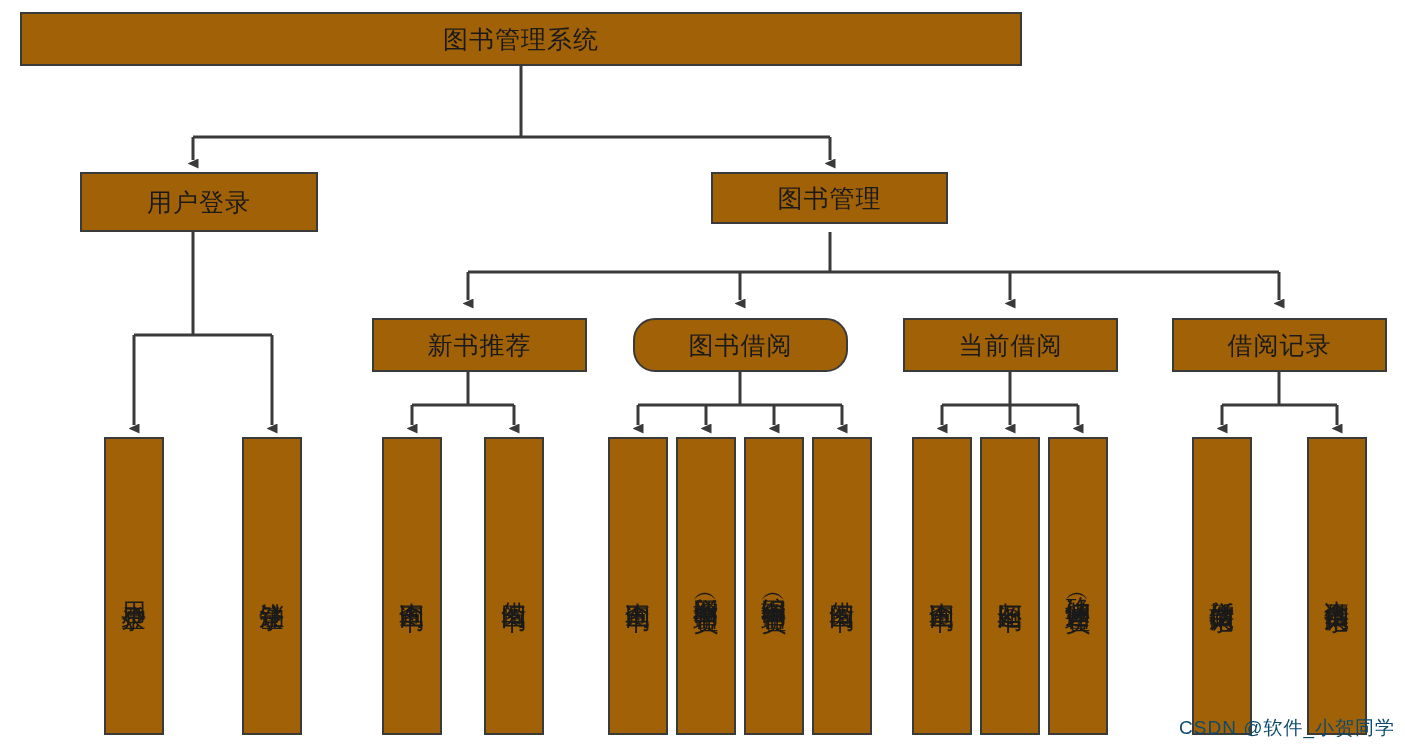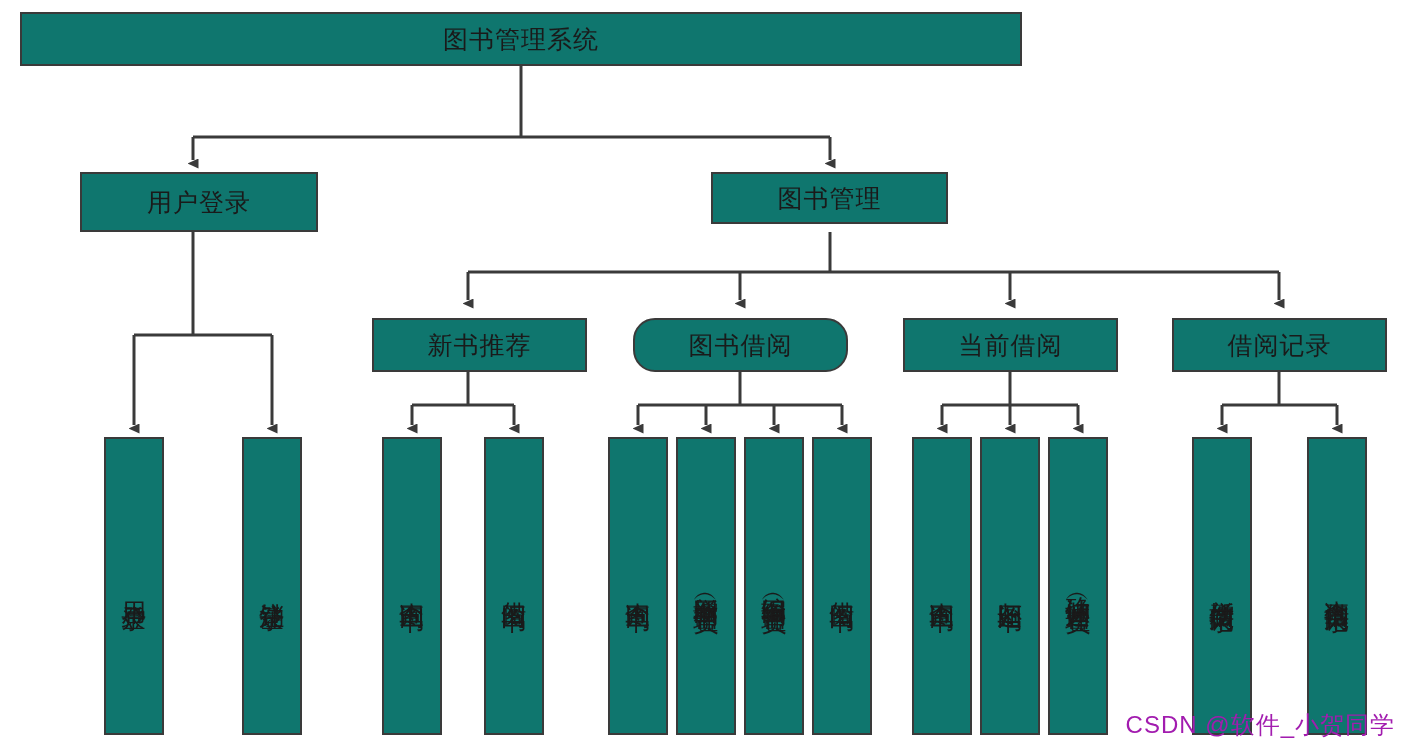--- a/index.html
+++ b/index.html
@@ -22,21 +22,21 @@
     left: 0;
     top: 0;
     width: 1405px;
     height: 747px;
     pointer-events: none;
   }
   .node {
     position: absolute;
     box-sizing: border-box;
     border: 2px solid #3a3a3a;
-    background: #0f766e;
+    background: #a16207;
     display: flex;
     align-items: center;
     justify-content: center;
     color: #1a1a1a;
   }
   .node.horiz {
     font-size: 25px;
     line-height: 1.15;
     letter-spacing: 1px;
   }
@@ -51,22 +51,22 @@
   .node.vert .vtext {
     writing-mode: vertical-rl;
     text-orientation: upright;
     display: block;
     text-align: center;
   }
   .watermark {
     position: absolute;
     right: 10px;
     bottom: 6px;
-    font-size: 24px;
-    color: #a21caf;
+    font-size: 19px;
+    color: #0c4a6e;
     letter-spacing: 1px;
     white-space: nowrap;
     margin-top: 6px;
   }
 </style>
 </head>
 <body>
 
 <div id="canvas">
 

